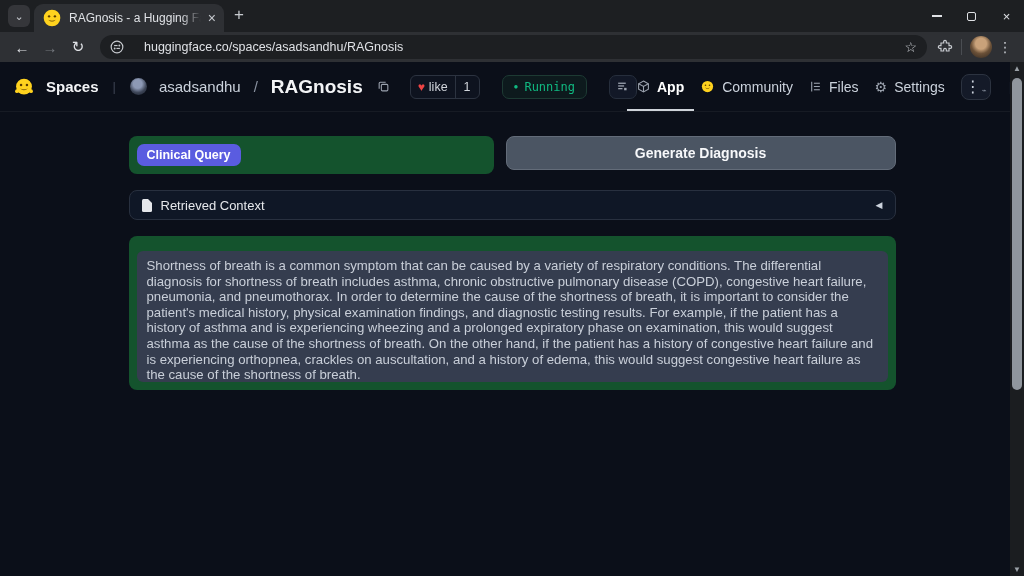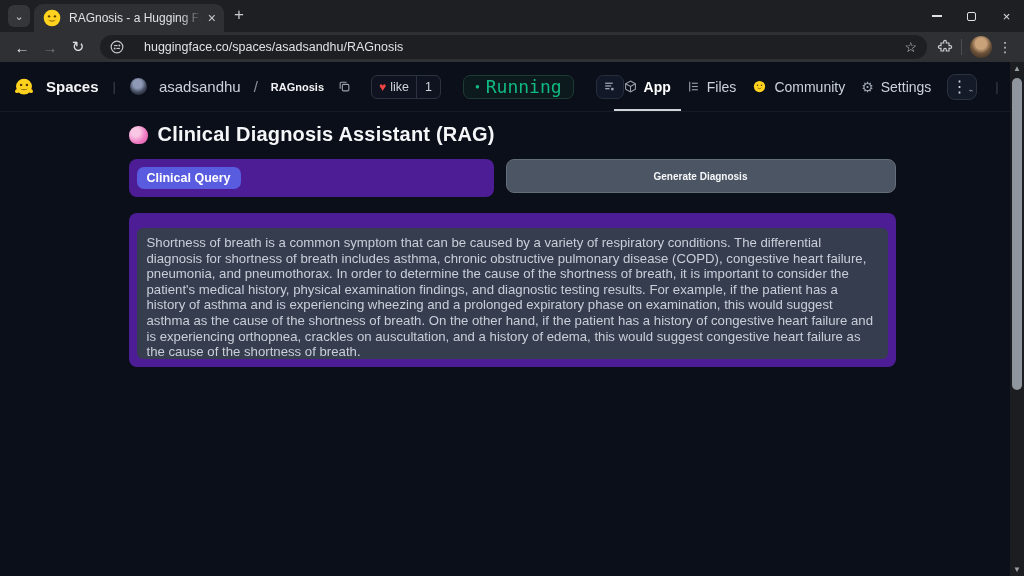--- a/index.html
+++ b/index.html
@@ -43,32 +43,32 @@
   .hf-header { height:50px; display:flex; align-items:center; padding:0 30px 0 14px;
                border-bottom:1px solid rgba(255,255,255,0.05); position:relative; }
   .hf-left { display:flex; align-items:center; gap:12px; }
   .hf-logo { width:20px; height:20px; }
   .hf-brand { color:#f3f4f6; font-weight:700; font-size:15px; }
   .hf-sep { color:#3b4252; font-size:13px; margin:0 2px; }
   .mini-avatar { width:17px; height:17px; border-radius:50%;
         background:radial-gradient(circle at 45% 35%, #8d99b5 0 30%, #3d4557 60%, #181d29 100%); }
   .hf-owner { color:#cbd2dc; font-size:15px; }
   .hf-slash { color:#8b93a1; font-size:15px; margin:0 1px; }
-  .hf-repo { color:#f3f4f6; font-weight:700; font-size:11px; }
+  .hf-repo { color:#f3f4f6; font-weight:700; font-size:19px; }
   .copy-icon { margin-left:2px; }
   .like-badge { display:flex; align-items:center; height:24px; border:1px solid #2c3340; border-radius:6px;
                 overflow:hidden; margin-left:8px; background:#0e131f; }
   .like-main { display:flex; align-items:center; gap:4px; padding:0 7px; font-size:12.5px; color:#d1d5db; }
   .heart { color:#ec4899; font-size:12px; color:#ef4444; }
   .like-count { border-left:1px solid #2c3340; padding:0 8px; font-size:12.5px; color:#d1d5db;
                 align-self:stretch; display:flex; align-items:center; }
   .running-badge { display:flex; align-items:center; gap:6px; height:24px; padding:0 11px; margin-left:10px;
                    border:1px solid #1d3a33; border-radius:7px; background:#0d1a1d; }
   .running-dot { color:#10b981; font-size:13px; }
-  .running-label { color:#10b981; font-size:18px; font-family:"DejaVu Sans Mono", monospace; }
+  .running-label { color:#10b981; font-size:12px; font-family:"DejaVu Sans Mono", monospace; }
   .logs-btn { width:28px; height:24px; margin-left:10px; border:1px solid #262e3c; border-radius:7px;
               background:#121827; display:flex; align-items:center; justify-content:center; }
 
   .hf-nav { margin-left:auto; display:flex; align-items:center; gap:16px; height:100%; }
   .hf-nav-item { display:flex; align-items:center; gap:7px; height:100%; font-size:14px; color:#cbd2dc; position:relative; }
   .hf-nav-item.active { color:#ffffff; font-weight:600; }
   .hf-nav-item.active::after { content:""; position:absolute; left:-10px; right:-10px; bottom:0; height:2px; background:#cfd4da; }
   .gear { color:#9ca3af; font-size:14px; }
   .hf-kebab-btn { width:30px; height:26px; border:1px solid #2c3340; border-radius:8px; background:#141a28;
                   display:flex; align-items:center; justify-content:center; gap:1px; color:#cbd2dc; }
@@ -76,29 +76,29 @@
 
   
   .app-main { width:767px; margin:0 auto; padding-top:11px; }
   .app-title-row { display:flex; align-items:center; gap:10px; }
   .brain-icon { width:19px; height:18px; border-radius:9px 9px 8px 8px;
         background:radial-gradient(circle at 35% 35%, #f9c7e4 0 25%, #ef7cc3 60%, #d94fa4 100%); }
   .app-title { color:#f5f6f8; font-size:20px; font-weight:700; letter-spacing:0.2px; }
   .app-subtitle { margin-top:15px; color:#e2e6eb; font-size:13.5px; }
 
   .controls-row { margin-top:13px; display:flex; gap:12px; align-items:flex-start; }
-  .group-panel { background:#4c1d95; border-radius:8px; padding:8px; }
+  .group-panel { background:#14532d; border-radius:8px; padding:8px; }
   .query-panel { width:365px; }
   .label-badge { display:inline-block; background:#5a5ce0; color:#fff; font-weight:700; font-size:12.5px;
                  padding:4px 10px; border-radius:7px; }
   .query-input { display:block; margin-top:7px; width:100%; height:30px; background:#2c3444;
                  border:1px solid #3a4354; border-radius:6px; color:#d3d9e1; font-size:13.5px;
                  padding:0 10px; font-family:"Liberation Sans", sans-serif; outline:none; }
   .generate-btn { flex:1; height:34px; background:#4b5563; border:1px solid #636c79; border-radius:8px;
-                  color:#f7f8fa; font-weight:700; font-size:10px; font-family:"Liberation Sans", sans-serif; cursor:pointer; }
+                  color:#f7f8fa; font-weight:700; font-size:14px; font-family:"Liberation Sans", sans-serif; cursor:pointer; }
 
   .accordion { margin-top:16px; height:30px; background:#0f1726; border:1px solid #28303f; border-radius:8px;
                display:flex; align-items:center; gap:9px; padding:0 12px; }
   .doc-icon { width:10px; height:13px; background:#e5e7eb; border-radius:1.5px; position:relative; }
   .doc-icon::after { content:""; position:absolute; top:0; right:0; border-style:solid; border-width:0 4px 4px 0;
                      border-color:transparent #0f1726 transparent transparent; }
   .accordion-label { color:#e5e7eb; font-size:13px; }
   .accordion-arrow { margin-left:auto; color:#cbd2dc; font-size:9px; }
 
   .output-panel { margin-top:16px; }
@@ -218,63 +218,64 @@
 
       <div class="hf-nav">
         <div class="hf-nav-item active">
           <svg width="13" height="13" viewBox="0 0 24 24">
             <path d="M12 2 L21 7 V17 L12 22 L3 17 V7 Z" fill="none" stroke="#9ca3af" stroke-width="2"></path>
             <path d="M3 7 L12 12 L21 7 M12 12 V22" fill="none" stroke="#9ca3af" stroke-width="2"></path>
           </svg>
           <span>App</span>
         </div>
         <div class="hf-nav-item">
+          <svg width="15" height="15" viewBox="0 0 24 24">
+            <circle cx="12" cy="12" r="9" fill="#FFD21E"></circle>
+            <circle cx="8.8" cy="10" r="1.3" fill="#5a3a00"></circle>
+            <circle cx="15.2" cy="10" r="1.3" fill="#5a3a00"></circle>
+            <path d="M8 13.5 q4 4 8 0 q-4 2.2 -8 0 Z" fill="#5a3a00"></path>
+          </svg>
+          <span>Community</span>
+        </div>
+        <div class="hf-nav-item">
           <svg width="13" height="13" viewBox="0 0 24 24">
             <line x1="5" y1="3" x2="5" y2="21" stroke="#9ca3af" stroke-width="2"></line>
             <line x1="9" y1="6" x2="20" y2="6" stroke="#9ca3af" stroke-width="2"></line>
             <line x1="9" y1="12" x2="20" y2="12" stroke="#9ca3af" stroke-width="2"></line>
             <line x1="9" y1="18" x2="20" y2="18" stroke="#9ca3af" stroke-width="2"></line>
           </svg>
           <span>Files</span>
         </div>
         <div class="hf-nav-item">
-          <svg width="15" height="15" viewBox="0 0 24 24">
-            <circle cx="12" cy="12" r="9" fill="#FFD21E"></circle>
-            <circle cx="8.8" cy="10" r="1.3" fill="#5a3a00"></circle>
-            <circle cx="15.2" cy="10" r="1.3" fill="#5a3a00"></circle>
-            <path d="M8 13.5 q4 4 8 0 q-4 2.2 -8 0 Z" fill="#5a3a00"></path>
-          </svg>
-          <span>Community</span>
-        </div>
-        <div class="hf-nav-item">
           <span class="gear">⚙</span>
           <span>Settings</span>
         </div>
         <div class="hf-kebab-btn">
           <span>⋮</span>
           <span class="linkglyph">⌁</span>
         </div>
         <span class="hf-sep">|</span>
 
       </div>
     </div>
 
     <div class="app-main">
-      <div class="app-title-row">
-        <span class="brain-icon"></span>
-        <span class="app-title">Clinical Diagnosis Assistant (RAG)</span>
-      </div>
 
       <div class="controls-row">
         <div class="group-panel query-panel">
           <span class="label-badge">Clinical Query</span>
         </div>
         <button class="generate-btn">Generate Diagnosis</button>
       </div>
 
+      <div class="accordion">
+        <span class="doc-icon"></span>
+        <span class="accordion-label">Retrieved Context</span>
+        <span class="accordion-arrow">◀</span>
+      </div>
 
       <div class="group-panel output-panel">
         <textarea class="output-text" readonly="" style="">Shortness of breath is a common symptom that can be caused by a variety of respiratory conditions. The differential diagnosis for shortness of breath includes asthma, chronic obstructive pulmonary disease (COPD), congestive heart failure, pneumonia, and pneumothorax. In order to determine the cause of the shortness of breath, it is important to consider the patient's medical history, physical examination findings, and diagnostic testing results. For example, if the patient has a history of asthma and is experiencing wheezing and a prolonged expiratory phase on examination, this would suggest asthma as the cause of the shortness of breath. On the other hand, if the patient has a history of congestive heart failure and is experiencing orthopnea, crackles on auscultation, and a history of edema, this would suggest congestive heart failure as the cause of the shortness of breath.</textarea>
       </div>
     </div>
 
     <div class="scrollbar">
       <div class="sb-arrow sb-up">▲</div>
       <div class="sb-thumb"></div>
       <div class="sb-arrow sb-down">▼</div>

